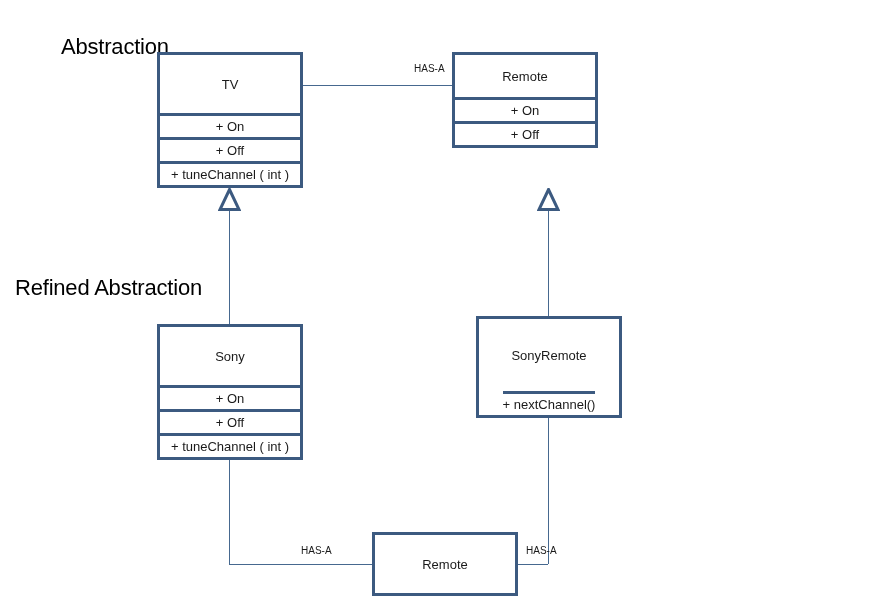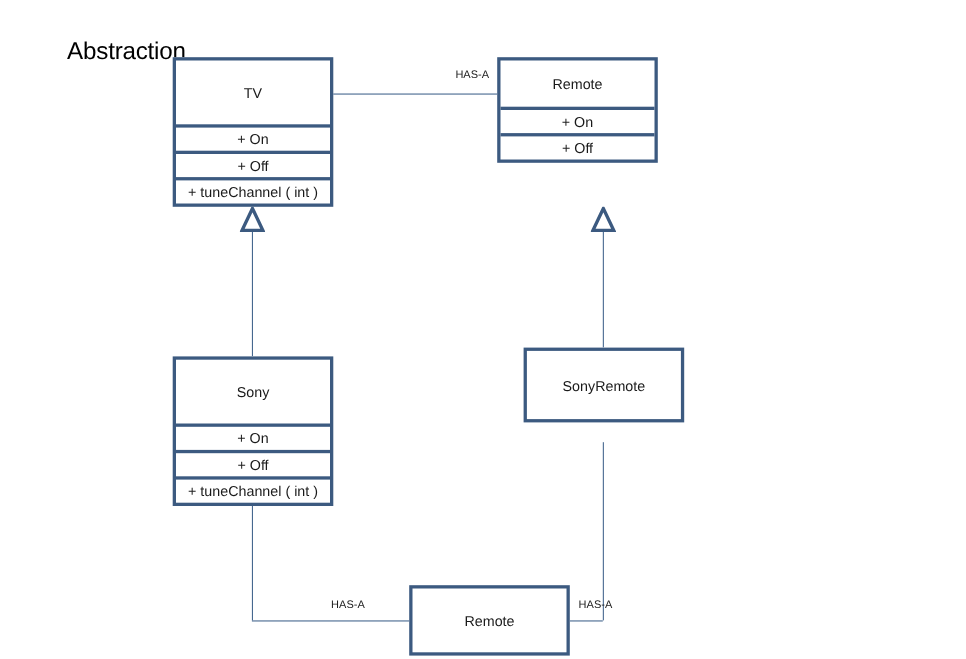--- a/index.html
+++ b/index.html
@@ -112,20 +112,21 @@
   }
 </style>
 </head>
 <body>
 
 <div id="canvas">
 
   <div class="heading" style="left:61px; top:11px;margin-top:25px;">Abstraction</div>
 
 
+  <div class="heading" style="left:15px; top:277px;">Refined Abstraction</div>
 
 
   <div class="conn-h" style="left:302px; top:85px; width:174px;"></div>
 
   <div class="gen-stem" style="left:229px; top:209px; height:115px;"></div>
 
   <div class="gen-stem" style="left:548px; top:209px; height:107px;"></div>
 
   <div class="conn-v" style="left:229px; top:460px; height:104px;"></div>
   <div class="conn-h" style="left:229px; top:564px; width:143px;"></div>
@@ -160,22 +161,25 @@
 
   <div class="uml-class" style="left:157px; top:324px; width:146px; height:136px;">
     <div class="uml-name">Sony</div>
     <div class="uml-ops">
       <div class="uml-op">+ On</div>
       <div class="uml-op">+ Off</div>
       <div class="uml-op">+ tuneChannel ( int )</div>
     </div>
   </div>
 
-  <div class="uml-class" style="left:476px; top:316px; width:146px; height:68px;align-items:center;">
+  <div class="uml-class" style="left:476px; top:316px; width:146px; height:102px;align-items:center;">
     <div class="uml-name">SonyRemote</div>
+    <div class="uml-ops">
+      <div class="uml-op">+ nextChannel()</div>
+    </div>
   </div>
 
   <div class="uml-class" style="left:372px; top:532px; width:146px; height:64px;">
     <div class="uml-name">Remote</div>
   </div>
 
   <div class="edge-label" style="left:414px; top:64px;">HAS-A</div>
 
   <div class="edge-label" style="left:301px; top:546px;">HAS-A</div>
 

